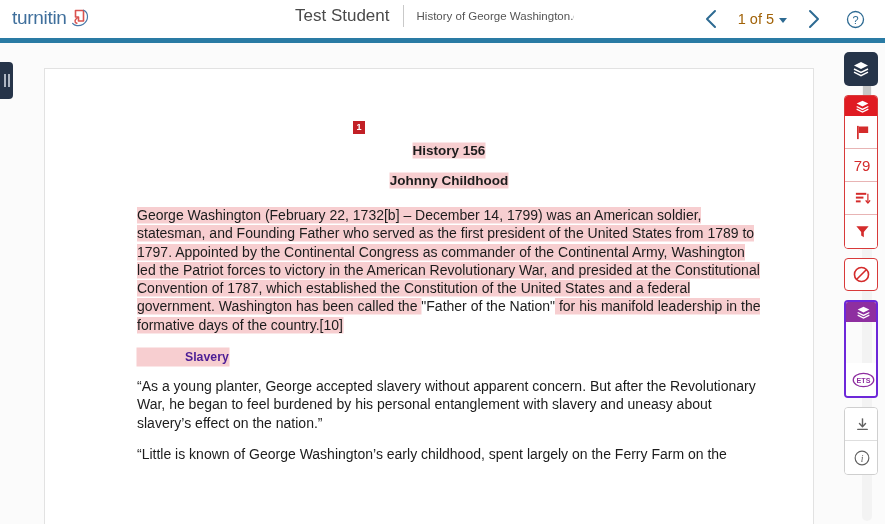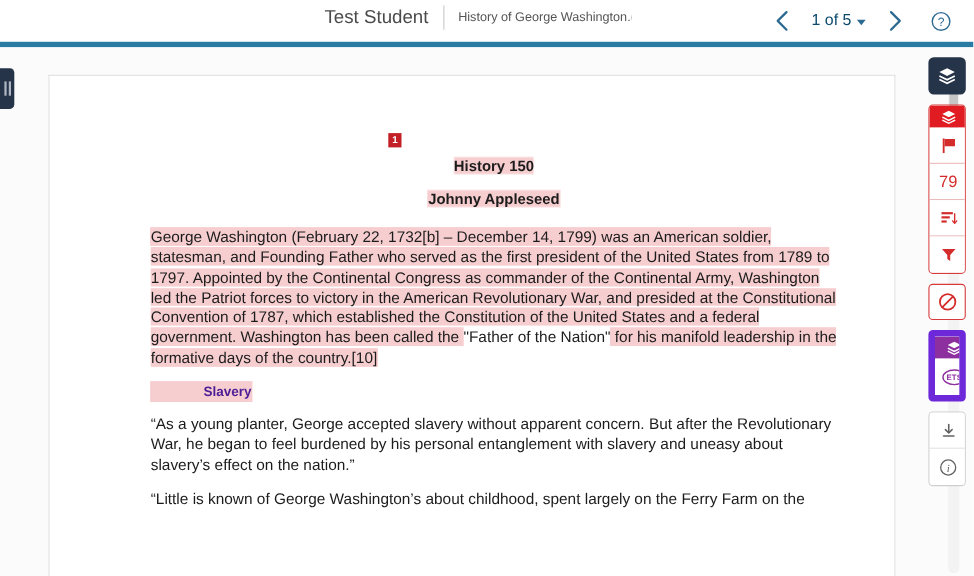--- a/index.html
+++ b/index.html
@@ -82,21 +82,21 @@
     height: 34px;
   }
   .chev {
     width: 40px; height: 34px;
     display: flex; align-items: center; justify-content: center;
     cursor: pointer;
   }
   .chev svg { display: block; }
   .page-count {
     font-size: 14.5px;
-    color: #0c4a6e;
+    color: #a16207;
     display: flex;
     align-items: center;
     gap: 5px;
     cursor: pointer;
     padding: 0 6px;
     white-space: nowrap;
   }
   .caret-dn {
     width: 0; height: 0;
     border-left: 4px solid transparent;
@@ -262,21 +262,21 @@
     overflow: hidden;
   }
   .grp-red { border: 1px solid #d83a3a; }
   .grp-red .tool-btn { border-bottom: 1px solid #e8b4b4; }
   .grp-red .tool-btn:last-child { border-bottom: none; }
   .grp-red .head {
     background: #e01b22;
     height: 20px;
     border-bottom: none;
   }
-  .grp-purple { border: 6px solid #6d28d9; }
+  .grp-purple { border: 2px solid #6d28d9; gap: 41px; }
   .grp-purple .head {
     background: #8e2fa0;
     height: 20px;
   }
   .grp-purple .tool-btn { border-bottom: none; }
   .grp-gray { border: 1px solid #cfcfcf; }
   .grp-gray .tool-btn { border-bottom: 1px solid #dedede; }
   .grp-gray .tool-btn:last-child { border-bottom: none; }
 
   .score-val {
@@ -291,20 +291,30 @@
     display: flex; align-items: center; justify-content: center;
     background: #fff;
     cursor: pointer;
   }
 </style>
 </head>
 <body>
 
 <div class="header">
 
+  <div class="logo">
+    <span class="logo-text">turnitin</span>
+    <span class="logo-swoosh">
+      <svg width="26" height="24" viewBox="0 0 26 24">
+        <path d="M10.5 4.5 L18.5 4.5 L18.5 15 L13.5 15 L13.5 11 L10.5 11 Z" fill="none" stroke="#d9534f" stroke-width="1.6" stroke-linejoin="round"></path>
+        <path d="M12.3 11.8 C9.5 13.5 9.2 16.5 11.8 17.3" fill="none" stroke="#d9534f" stroke-width="1.5" stroke-linecap="round"></path>
+        <path d="M18.6 4.2 C23.5 6.2 24.2 14.5 18.2 18.2 C13.8 20.9 9.4 19.6 7.6 17.4" fill="none" stroke="#4a79a8" stroke-width="1.2" stroke-linecap="round"></path>
+      </svg>
+    </span>
+  </div>
 
   <div class="title-group">
     <span class="student-name">Test Student</span>
     <span class="doc-divider"></span>
     <span class="doc-name">History of George Washington.do_</span>
   </div>
 
   <div class="pager">
     <span class="chev">
       <svg width="22" height="22" viewBox="0 0 22 22">
@@ -341,37 +351,37 @@
   <div class="page-wrap">
     <div class="page-inner">
 
       <div class="badge-row">
         <span class="badge-pos">
           <span class="match-badge">1</span>
         </span>
       </div>
 
       <div class="doc-h2">
-        <span class="hl">History 150</span>
+        <span class="hl">History 156</span>
       </div>
       <div class="doc-h3">
-        <span class="hl">Johnny Appleseed</span>
+        <span class="hl">Johnny Childhood</span>
       </div>
 
       <div class="doc-p"><span class="hl">George Washington (February 22, 1732[b] – December 14, 1799) was an American soldier, statesman, and Founding Father who served as the first president of the United States from 1789 to 1797. Appointed by the Continental Congress as commander of the Continental Army, Washington led the Patriot forces to victory in the American Revolutionary War, and presided at the Constitutional Convention of 1787, which established the Constitution of the United States and a federal government. Washington has been called the </span><span class="nohl">"Father of the Nation"</span><span class="hl"> for his manifold leadership in the formative days of the country.[10]</span></div>
 
       <div class="sec-wrap">
         <div>
           <span class="doc-sec hl">Slavery</span>
         </div>
         <div class="doc-p">“As a young planter, George accepted slavery without apparent concern. But after the Revolutionary War, he began to feel burdened by his personal entanglement with slavery and uneasy about slavery’s effect on the nation.”</div>
       </div>
 
       <div class="sec-wrap">
-        <div class="doc-p">“Little is known of George Washington’s about childhood, spent largely on the Ferry Farm on the</div>
+        <div class="doc-p">“Little is known of George Washington’s early childhood, spent largely on the Ferry Farm on the</div>
       </div>
 
     </div>
   </div>
 
   <div class="page-scroll">
     <div class="page-scroll-thumb"></div>
   </div>
 
   <div class="rtool">

